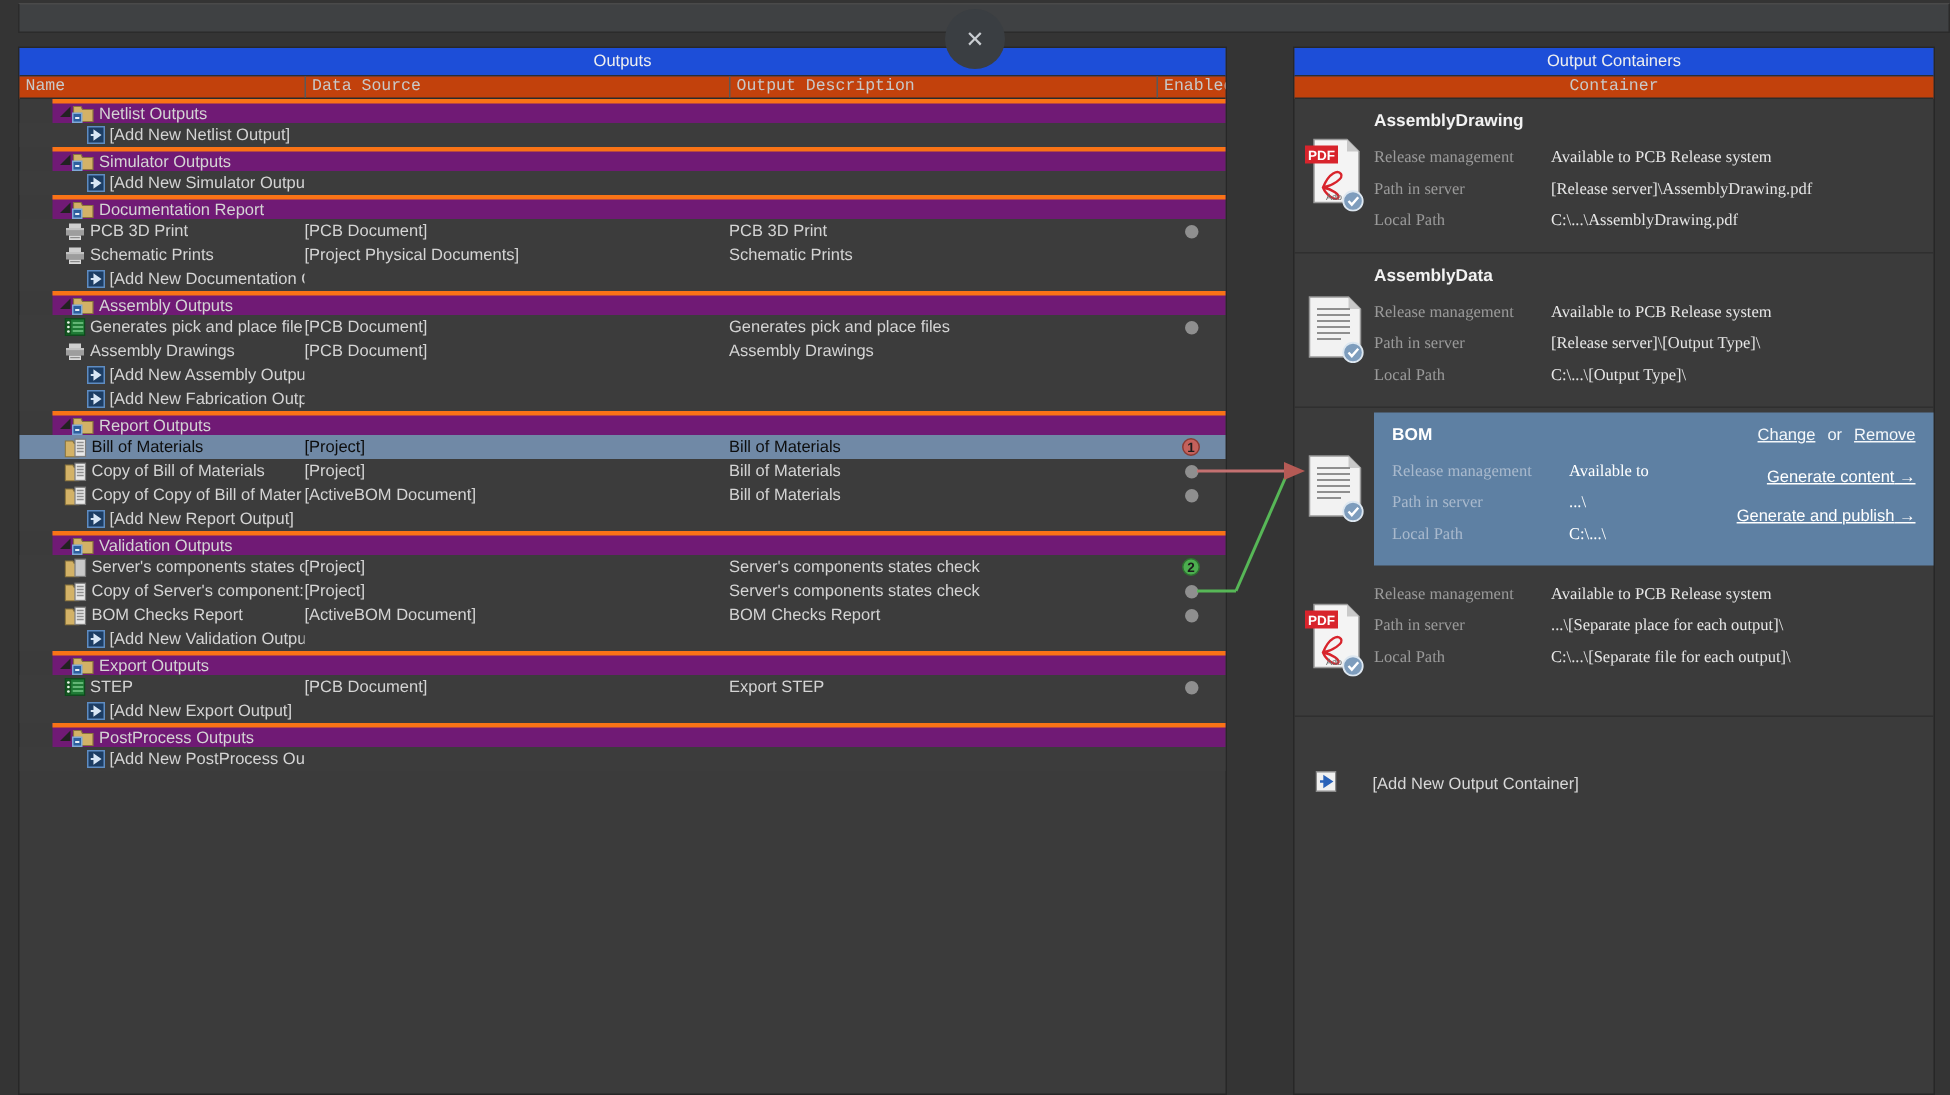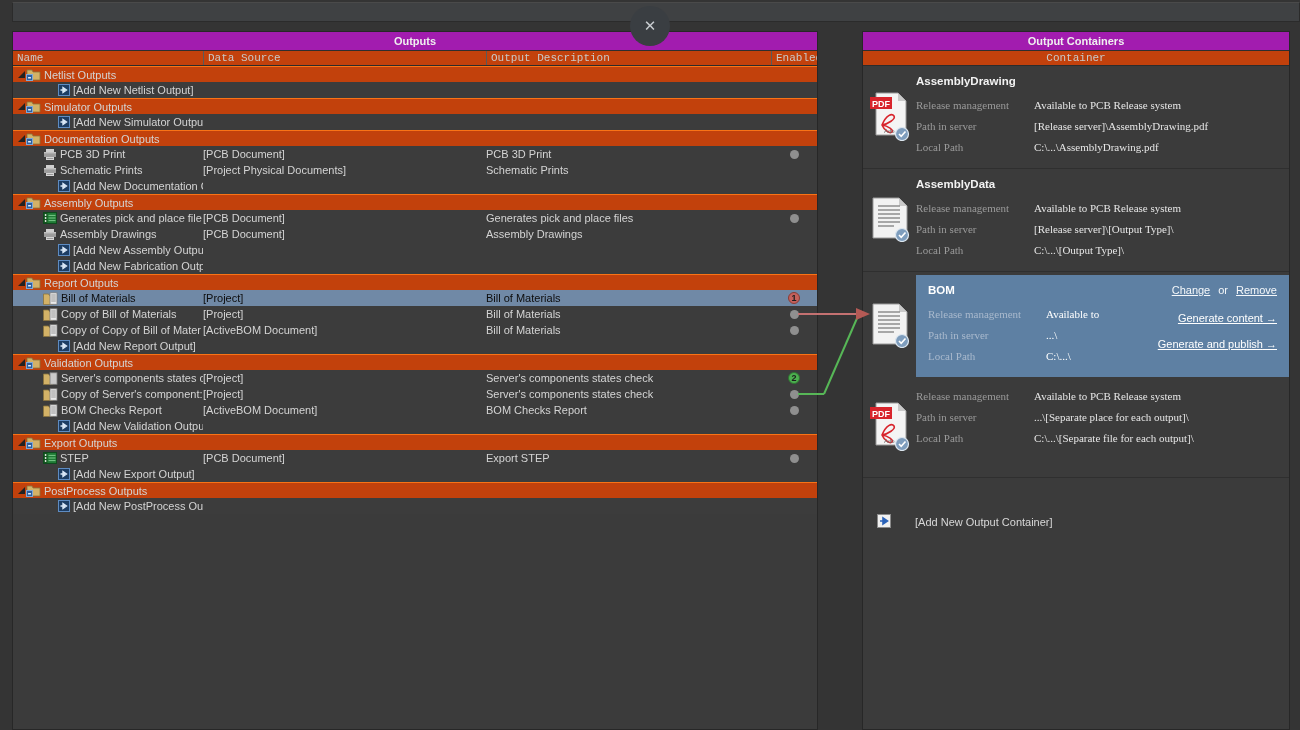--- a/index.html
+++ b/index.html
@@ -23,37 +23,37 @@
     color:#c9cdd1; font-size:15px; cursor:pointer;
   }
   
   .panel {
     position:absolute; top:31px; bottom:0; background:#3b3b3b;
     border:1px solid #272727;
   }
   #outputs-panel { left:12px; width:806px; }
   #containers-panel { left:862px; width:428px; }
   .panel-title {
-    height:19px; background:#a21caf; border-bottom:1px solid #2e2e2e;
-    color:#efefef; font-weight:bold; text-align:center; line-height:18px;
+    height:19px; background:#1d4ed8; border-bottom:1px solid #2e2e2e;
+    color:#efefef; font-weight:normal; text-align:center; line-height:18px;
   }
   .col-header {
     height:15px; background:#c2410c; border-bottom:1px solid #2c2c2c;
     color:#c9c9c9; line-height:15px;font-family:Liberation Mono, monospace;
   }
   
   .out-col-header { display:grid; grid-template-columns:190px 283px 285px 1fr; }
   .out-col-header > div { padding-left:4px; border-left:1px solid #5a5a5a; overflow:hidden; }
   .out-col-header > div:first-child { border-left:none; }
   .out-col-header .enabled-h { text-align:right; padding-right:6px; }
   .out-row {
     display:grid; grid-template-columns:190px 283px 285px 1fr;
     height:16px; line-height:16px; background:#3c3c3c; cursor:default;
   }
-  .out-row.group { background:#c2410c; border-top:1px solid #f97316; }
+  .out-row.group { background:#701a75; border-top:3px solid #f97316;margin-left:22px; }
   .out-row.selected { background:#7089a6; color:#0d0d0d; }
   .out-row .cell { overflow:hidden; white-space:nowrap; }
   .name-cell { display:flex; align-items:center; }
   .name-cell .tri { margin-left:4px; width:9px; flex:0 0 9px; }
   .name-cell .ic { flex:0 0 auto; display:inline-flex; align-items:center; }
   .name-cell .lbl { margin-left:3px; }
   .row-item .name-cell { padding-left:30px; }
   .row-add  .name-cell { padding-left:45px; }
   .enabled-cell { display:flex; align-items:center; justify-content:center; }
   .dot { width:9px; height:9px; border-radius:50%; background:#8f8f8f; cursor:pointer; }
@@ -177,21 +177,21 @@
           <span class="tri"><svg width="9" height="9" viewBox="0 0 9 9">
               <polygon points="1,8 8,8 8,1" fill="#222222"></polygon>
             </svg></span>
           <span class="ic">
             <svg width="15" height="13" viewBox="0 0 15 13">
               <path d="M1 2 h5 l1 2 h7 v8 h-13 z" fill="#d3b267" stroke="#8a743c" stroke-width="0.8"></path>
               <rect x="0.5" y="6.5" width="6" height="6" fill="#2d5f9e" stroke="#7fa8d8" stroke-width="1"></rect>
               <rect x="2" y="9" rx="0.5" width="3" height="1.4" fill="#e8eef6"></rect>
             </svg>
           </span>
-          <span class="lbl">Documentation Outputs</span>
+          <span class="lbl">Documentation Report</span>
         </div>
         <div class="cell"></div>
         <div class="cell"></div>
         <div class="enabled-cell"></div>
       </div>
       <div class="out-row row-item">
         <div class="cell name-cell">
           <span class="ic">
             <svg width="14" height="13" viewBox="0 0 14 13">
               <rect x="3" y="1" width="8" height="3" fill="#cfcfcf"></rect>

